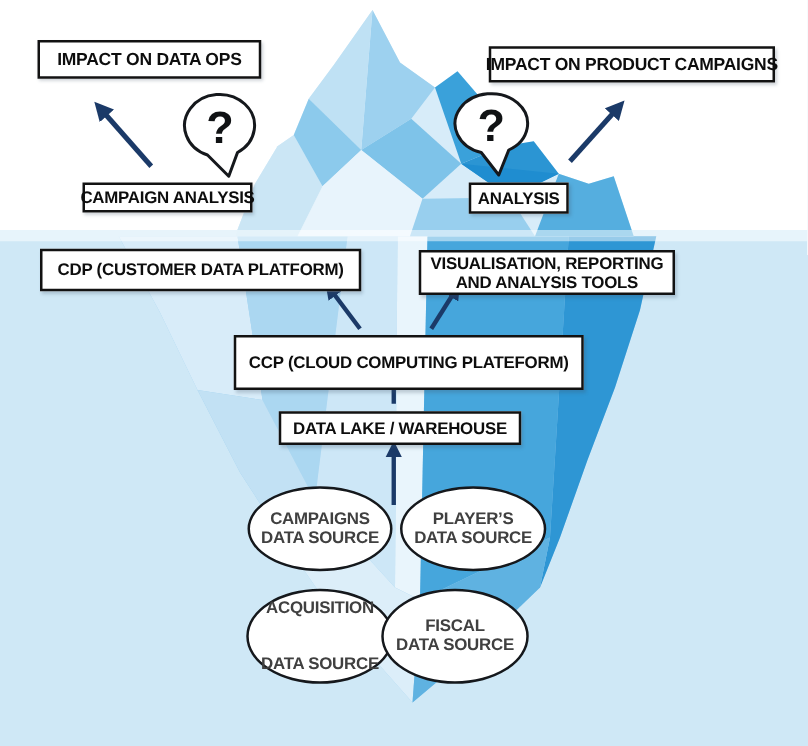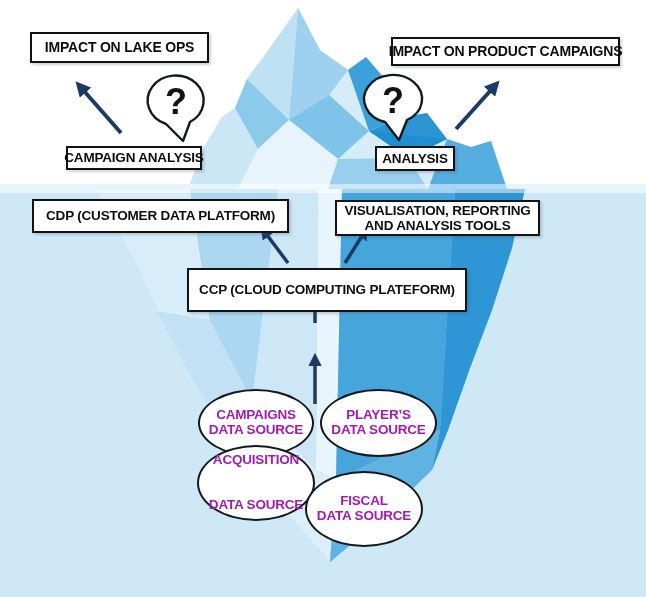--- a/index.html
+++ b/index.html
@@ -43,21 +43,21 @@
     border:2.5px solid #15181c;
     border-radius:50%;
     box-sizing:border-box;
     display:flex;flex-direction:column;
     align-items:center;justify-content:center;
     text-align:center;
     font-weight:700;
     font-size:13.5px;
     letter-spacing:-0.2px;
     line-height:1.1;
-    color:#a21caf;
+    color:#404040;
   }
 </style>
 </head>
 <body>
 
 <div id="stage">
 
   <svg id="scene" viewBox="0 0 646 597">
     <defs>
       <marker id="ah" viewBox="0 0 10 10" refX="1.5" refY="5" markerWidth="3.8" markerHeight="3.8" orient="auto">
@@ -111,21 +111,21 @@
       <path class="bubble" d="M190,122 A28,25 0 1 0 166,124 L183,141 Z"></path>
       <text class="qmark" x="176" y="114">?</text>
     </g>
     <g>
       <path class="bubble" d="M407,120 A29,24 0 1 0 385,122 L399,140 Z"></path>
       <text class="qmark" x="393" y="113">?</text>
     </g>
   </svg>
 
   <div class="label-box" style="left:30px;top:32px;width:179px;height:31px;font-size:14px;">
-    <span>IMPACT ON LAKE OPS</span>
+    <span>IMPACT ON DATA OPS</span>
   </div>
 
   <div class="label-box" style="left:391px;top:37px;width:229px;height:29px;font-size:14px;">
     <span>IMPACT ON PRODUCT CAMPAIGNS</span>
   </div>
 
   <div class="label-box" style="left:66px;top:146px;width:136px;height:24px;">
     <span>CAMPAIGN ANALYSIS</span>
   </div>
 
@@ -139,32 +139,35 @@
 
   <div class="label-box two-line" style="left:335px;top:200px;width:205px;height:36px;">
     <span>VISUALISATION, REPORTING</span>
     <span>AND ANALYSIS TOOLS</span>
   </div>
 
   <div class="label-box" style="left:187px;top:268px;width:280px;height:44px;">
     <span>CCP (CLOUD COMPUTING PLATEFORM)</span>
   </div>
 
+  <div class="label-box" style="left:223px;top:329px;width:194px;height:27px;">
+    <span>DATA LAKE / WAREHOUSE</span>
+  </div>
 
   <div class="ellipse" style="left:198px;top:389px;width:116px;height:68px;">
     <span>CAMPAIGNS</span>
     <span>DATA SOURCE</span>
   </div>
 
   <div class="ellipse" style="left:320px;top:389px;width:117px;height:68px;">
     <span>PLAYER’S</span>
     <span>DATA SOURCE</span>
   </div>
 
-  <div class="ellipse" style="left:197px;top:445px;width:118px;height:76px;gap:30px;">
+  <div class="ellipse" style="left:197px;top:471px;width:118px;height:76px;gap:30px;">
     <span>ACQUISITION</span>
     <span>DATA SOURCE</span>
   </div>
 
   <div class="ellipse" style="left:305px;top:471px;width:118px;height:76px;">
     <span>FISCAL</span>
     <span>DATA SOURCE</span>
   </div>
 
 </div>

